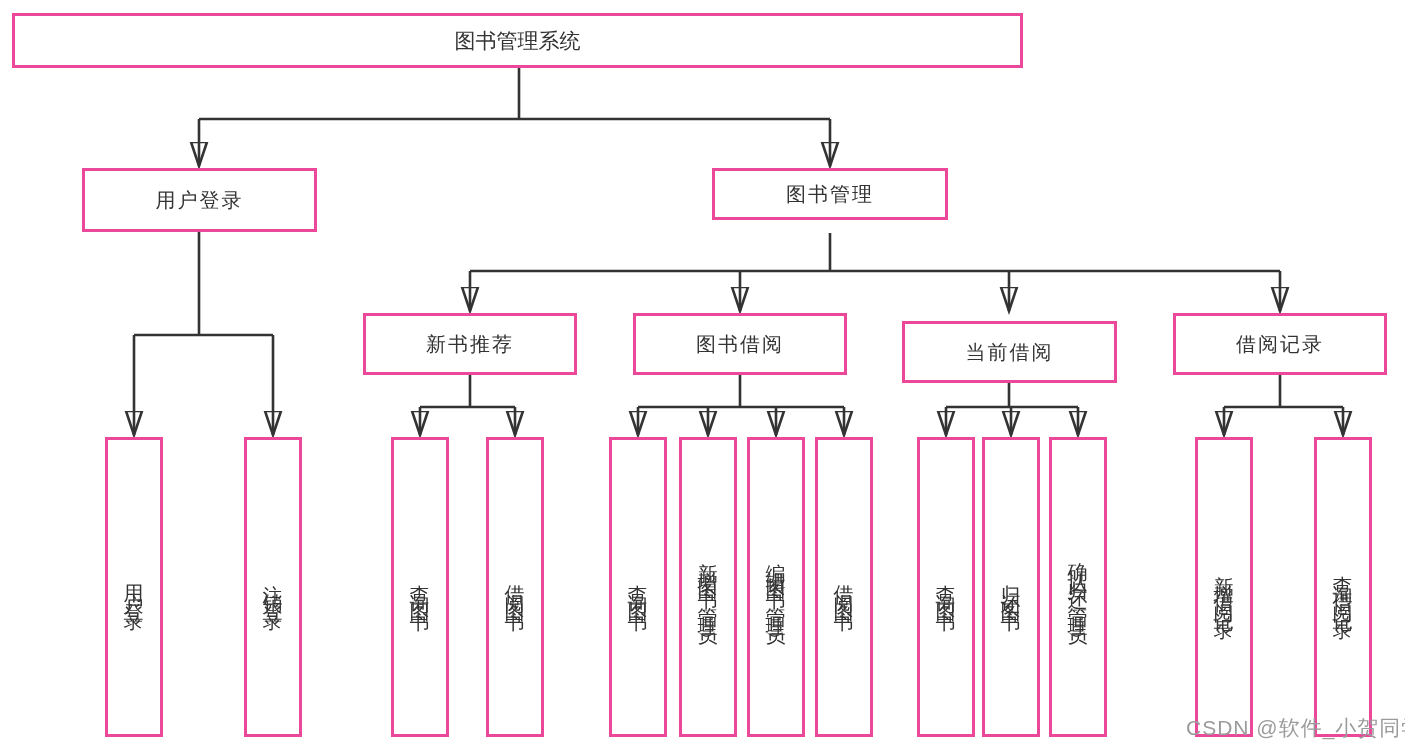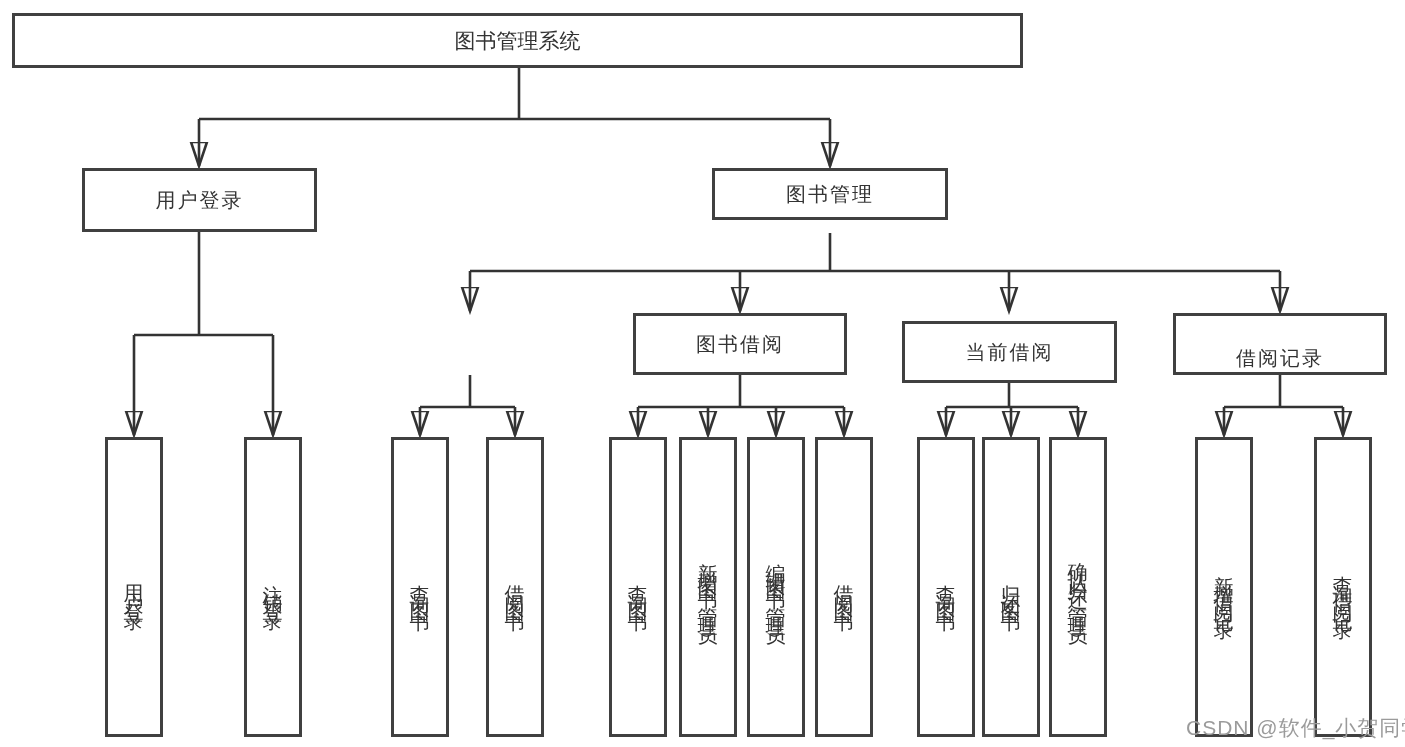--- a/index.html
+++ b/index.html
@@ -11,21 +11,21 @@
     font-family: "Liberation Sans", "DejaVu Sans", sans-serif;
     color: #333333;
     overflow: hidden;
   }
   #wires { position: absolute; left: 0; top: 0; width: 1405px; height: 747px; }
   #wires path { stroke: #333333; stroke-width: 2.6; fill: none; }
 
   .node {
     position: absolute;
     box-sizing: border-box;
-    border: 3px solid #404040;
+    border: 3px solid #ec4899;
     background: #ffffff;
     display: flex;
     align-items: center;
     justify-content: center;
     text-align: center;
   }
   .h-node { font-size: 20px; letter-spacing: 2px; }
   .root-node { font-size: 21px; }
   .leaf {
     top: 437px;
@@ -40,21 +40,21 @@
     line-height: 1;
     white-space: nowrap;
   }
   
   #n-root   { left: 12px;  top: 13px;  width: 1011px; height: 55px; }
   #n-login  { left: 82px;  top: 168px; width: 235px;  height: 64px; }
   #n-mgmt   { left: 712px; top: 168px; width: 236px;  height: 52px; }
   #n-rec    { left: 363px; top: 313px; width: 214px;  height: 62px; }
   #n-borrow { left: 633px; top: 313px; width: 214px;  height: 62px; }
   #n-cur    { left: 902px; top: 313px; width: 215px;  height: 62px; margin-top: 8px; }
-  #n-hist   { left: 1173px;top: 313px; width: 214px;  height: 62px; align-items: flex-end; }
+  #n-hist   { left: 1173px;top: 313px; width: 214px;  height: 62px; }
 
   #l-0  { left: 105px; }
   #l-1  { left: 244px; }
   #l-2  { left: 391px; }
   #l-3  { left: 486px; }
   #l-4  { left: 609px; }
   #l-5  { left: 679px; }
   #l-6  { left: 747px; }
   #l-7  { left: 815px; }
   #l-8  { left: 917px; }
@@ -137,20 +137,23 @@
     <span>图书管理系统</span>
   </div>
 
   <div class="node h-node" id="n-login">
     <span>用户登录</span>
   </div>
   <div class="node h-node" id="n-mgmt">
     <span>图书管理</span>
   </div>
 
+  <div class="node h-node" id="n-rec">
+    <span>新书推荐</span>
+  </div>
   <div class="node h-node" id="n-borrow">
     <span>图书借阅</span>
   </div>
   <div class="node h-node" id="n-cur">
     <span>当前借阅</span>
   </div>
   <div class="node h-node" id="n-hist">
     <span>借阅记录</span>
   </div>
 

